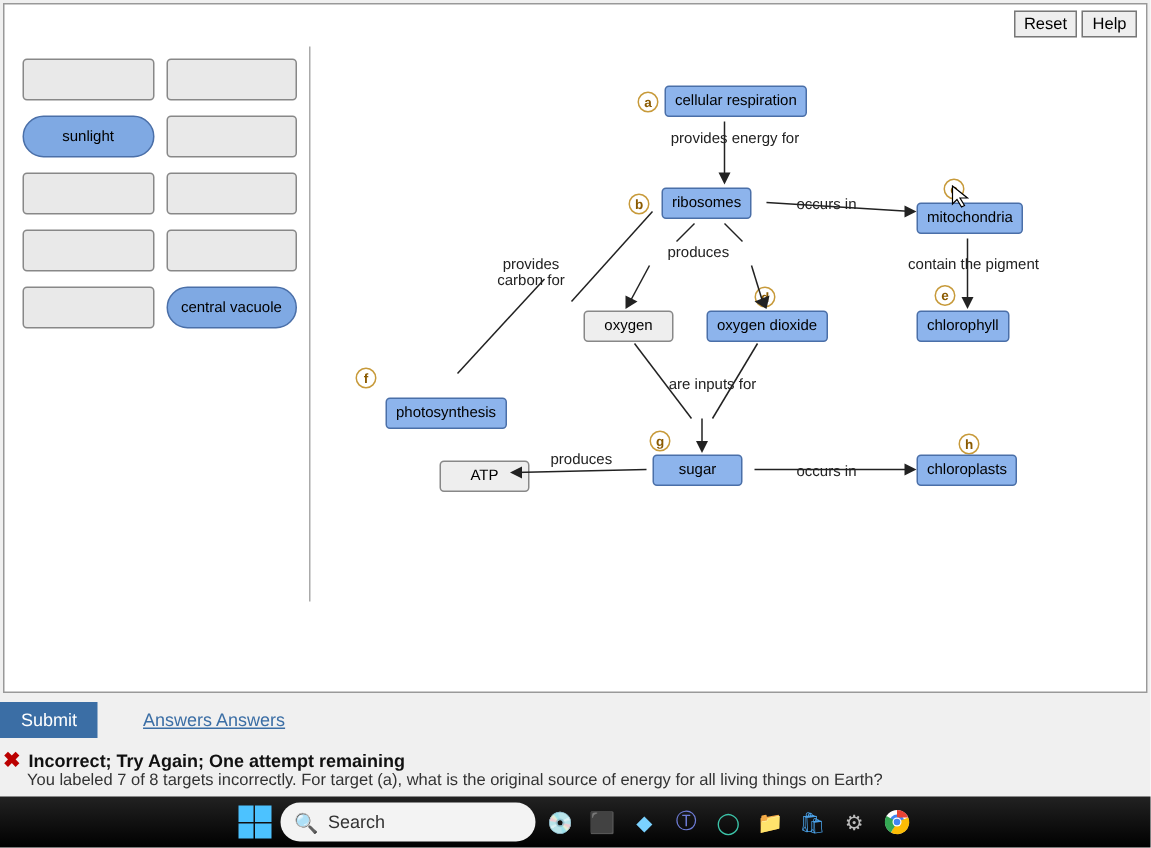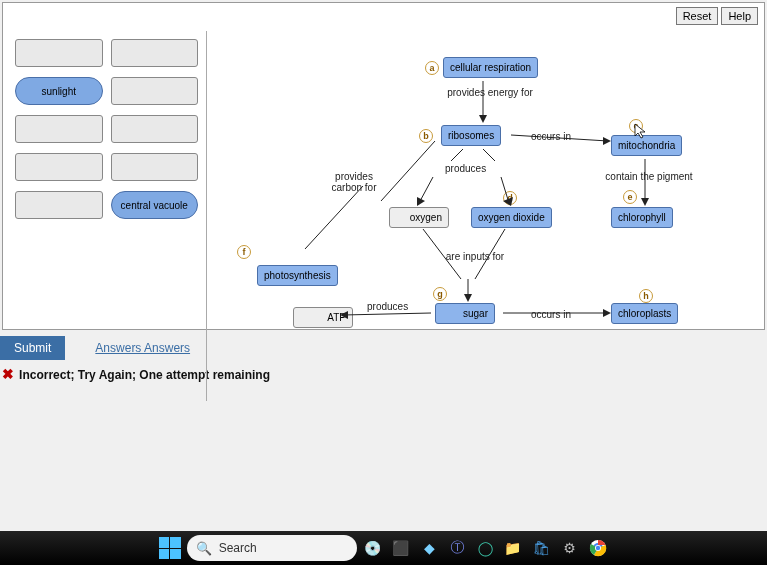--- a/index.html
+++ b/index.html
@@ -9,21 +9,21 @@
     width: 767px;
     height: 565px;
     overflow: hidden;
     font-size: 11px;
   }
   .frame {
     border: 1px solid #999;
     background: #fff;
     margin: 2px;
     position: relative;
-    height: 328px;
+    height: 460px;
   }
   .top-buttons {
     position: absolute;
     top: 4px; right: 6px;
     display: flex; gap: 3px;
   }
   .gray-btn {
     border: 1px solid #777;
     background: #eee;
     padding: 2px 6px;
@@ -63,21 +63,21 @@
     position: absolute;
     left: 210px; top: 28px; right: 6px; bottom: 10px;
   }
   .node {
     position: absolute;
     border: 1px solid #4a6fa8;
     background: #8db4ec;
     border-radius: 3px;
     padding: 4px 6px;
     font-size: 10px;
-    text-align: right;
+    text-align: center;
     min-width: 60px;
     cursor: grab;
   }
   .node.light {
     background: #eee;
     border-color: #888;
   }
   .label {
     position: absolute;
     font-size: 10px;
@@ -285,20 +285,21 @@
 <div class="submit-row">
   <button class="submit-btn">Submit</button>
   <a class="prev-link">Answers Answers</a>
 </div>
 
 <div class="feedback">
   <div>
     <span class="x">✖</span>
     <span class="title">Incorrect; Try Again; One attempt remaining</span>
   </div>
+  <div class="sub">You labeled 7 of 8 targets incorrectly. For target (a), what is the original source of energy for all living things on Earth?</div>
 </div>
 
 <div class="taskbar">
   <div class="spacer"></div>
   <div class="win-logo">
     <span></span>
       <span></span>
       <span></span>
       <span></span>
   </div>

